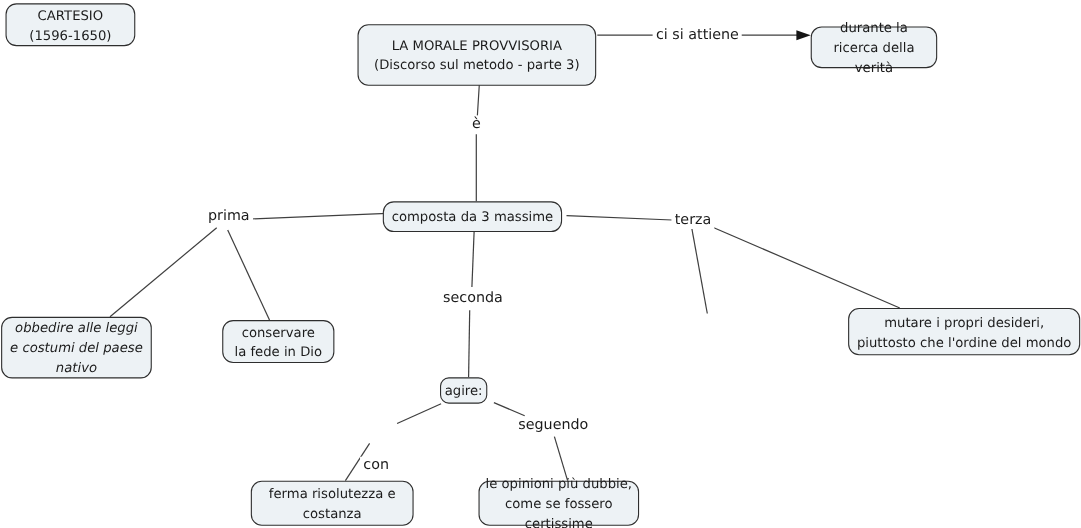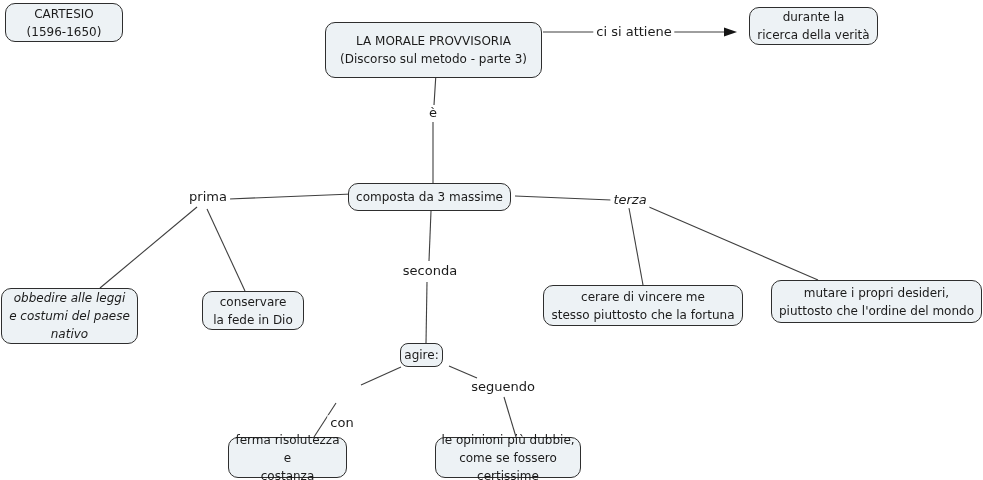--- a/index.html
+++ b/index.html
@@ -88,21 +88,21 @@
   <div class="node" style="left:5px; top:3px; width:118px; height:39px;">
     <span class="node-label">CARTESIO
 (1596-1650)</span>
   </div>
 
   <div class="node" style="left:325px; top:10px; width:217px; height:56px;margin-top:12px;">
     <span class="node-label">LA MORALE PROVVISORIA
 (Discorso sul metodo - parte 3)</span>
   </div>
 
-  <div class="node" style="left:737px; top:7px; width:129px; height:38px;margin-left:12px;">
+  <div class="node" style="left:737px; top:24px; width:115px; height:38px;">
     <span class="node-label">durante la
 ricerca della verità</span>
   </div>
 
   <div class="node" style="left:348px; top:183px; width:163px; height:28px;">
     <span class="node-label">composta da 3 massime</span>
   </div>
 
   <div class="node" style="left:1px; top:288px; width:137px; height:56px;font-style:italic;">
     <span class="node-label">obbedire alle leggi
@@ -112,41 +112,37 @@
 
   <div class="node" style="left:202px; top:291px; width:102px; height:39px;">
     <span class="node-label">conservare
 la fede in Dio</span>
   </div>
 
   <div class="node" style="left:400px; top:343px; width:43px; height:24px; border-radius:8px;">
     <span class="node-label">agire:</span>
   </div>
 
-  <div class="node" style="left:543px; top:285px; width:200px; height:41px;">
-    <span class="node-label">cerare di vincere me
-stesso piuttosto che la fortuna</span>
-  </div>
 
   <div class="node" style="left:771px; top:280px; width:211px; height:43px;">
     <span class="node-label">mutare i propri desideri,
 piuttosto che l'ordine del mondo</span>
   </div>
 
-  <div class="node" style="left:228px; top:437px; width:119px; height:41px;">
+  <div class="node" style="left:228px; top:437px; width:148px; height:41px;">
     <span class="node-label">ferma risolutezza e
 costanza</span>
   </div>
 
   <div class="node" style="left:435px; top:437px; width:146px; height:41px;">
     <span class="node-label">le opinioni più dubbie,
 come se fossero certissime</span>
   </div>
 
   <span class="link-label" style="left:433px; top:113px;">è</span>
   <span class="link-label" style="left:634px; top:32px;">ci si attiene</span>
   <span class="link-label" style="left:208px; top:197px;">prima</span>
   <span class="link-label" style="left:430px; top:271px;">seconda</span>
-  <span class="link-label" style="left:630px; top:200px;font-style:italic;">terza</span>
+  <span class="link-label" style="left:630px; top:200px;">terza</span>
   <span class="link-label" style="left:342px; top:395px;margin-top:28px;">con</span>
   <span class="link-label" style="left:503px; top:387px;">seguendo</span>
 
 </div>
 
 </body></html>

